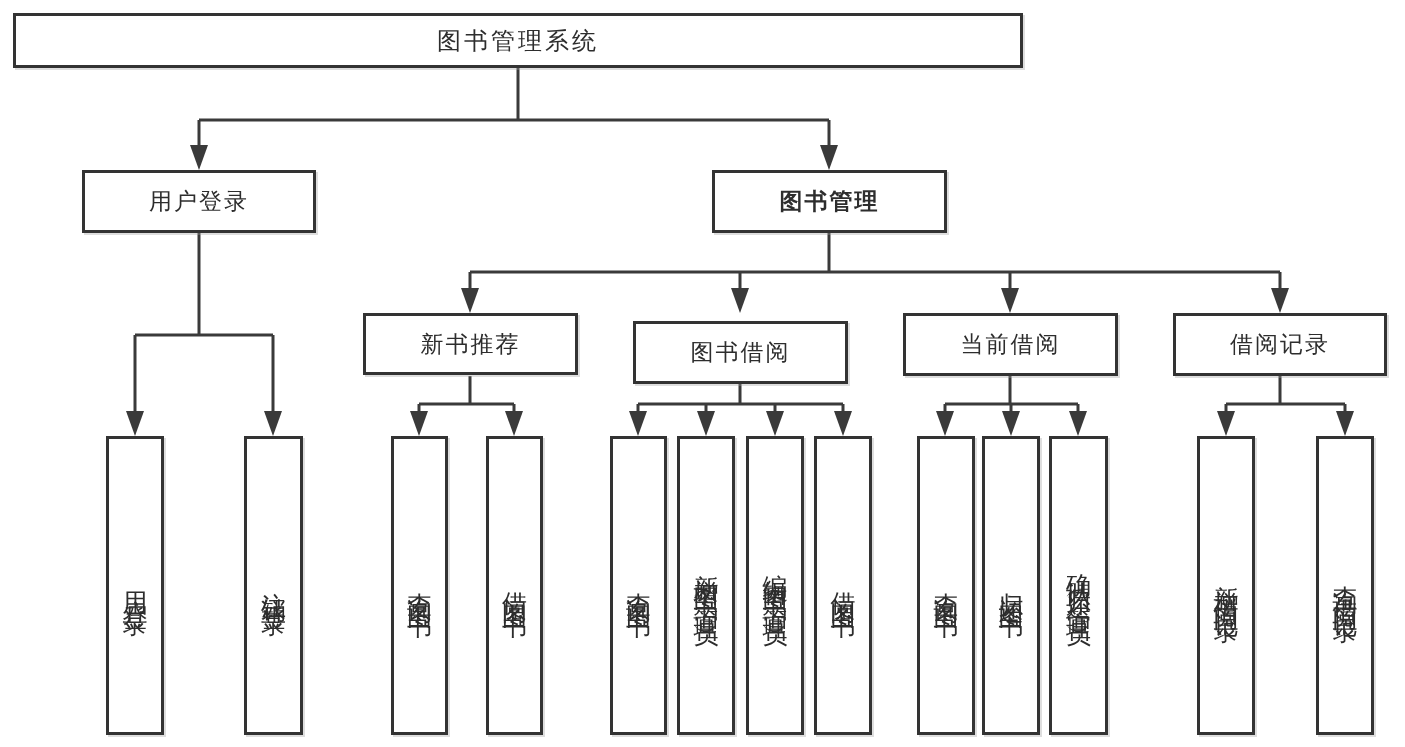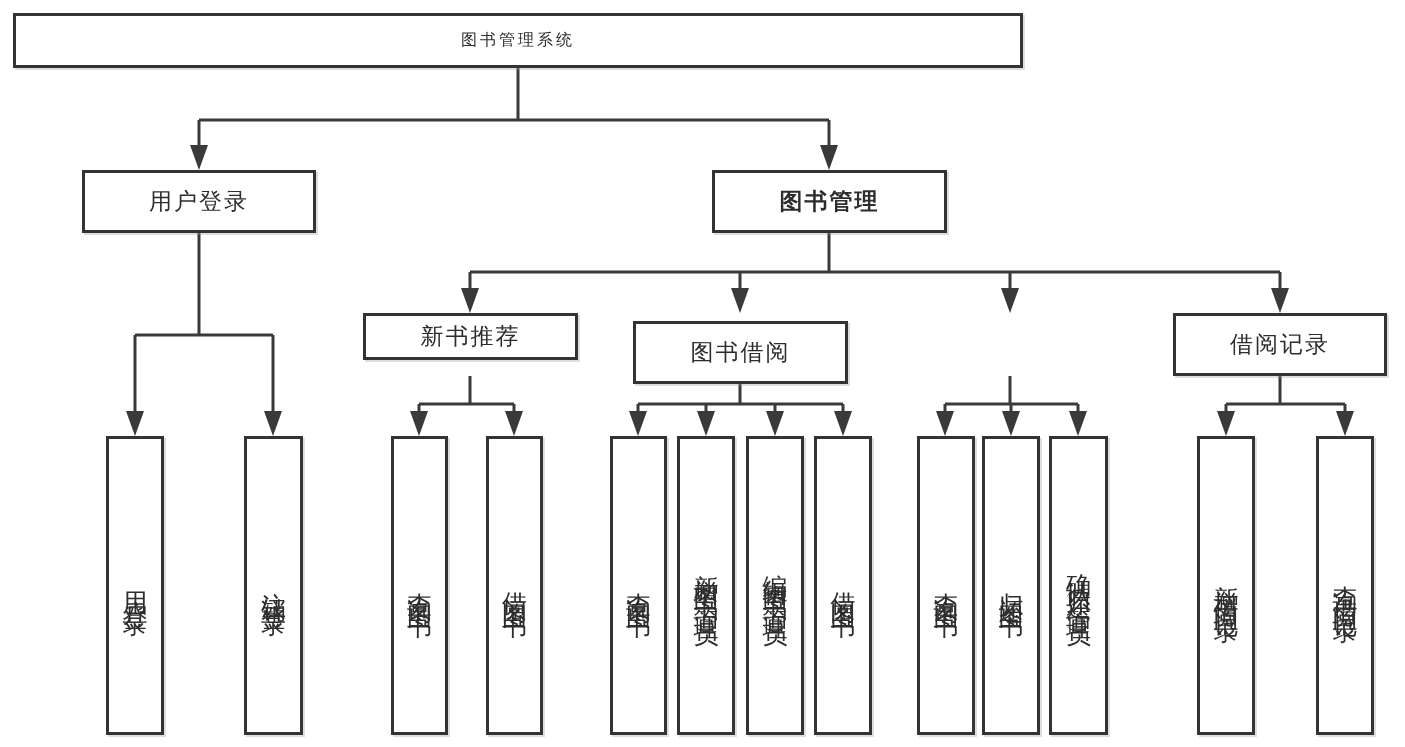--- a/index.html
+++ b/index.html
@@ -27,21 +27,21 @@
     box-sizing: border-box;
     border: 3px solid #333333;
     background: #ffffff;
     color: #2d2d2d;
     display: flex;
     align-items: center;
     justify-content: center;
     box-shadow: 2px 2px 0 rgba(160,160,160,0.35);
   }
   .title-box {
-    font-size: 16px;
+    font-size: 24px;
     letter-spacing: 3px;
   }
   .h-box {
     font-size: 23px;
     letter-spacing: 2px;
   }
   .v-box {
     writing-mode: vertical-rl;
     text-orientation: mixed;
     font-size: 25px;
@@ -107,25 +107,28 @@
     <span>图书管理系统</span>
   </div>
 
   <div class="box h-box" style="left:82px; top:170px; width:234px; height:63px;">
     <span>用户登录</span>
   </div>
   <div class="box h-box" style="left:712px; top:170px; width:235px; height:63px;font-weight:bold;">
     <span>图书管理</span>
   </div>
 
-  <div class="box h-box" style="left:363px; top:313px; width:215px; height:47px;">
+  <div class="box h-box" style="left:363px; top:313px; width:215px; height:62px;">
     <span>新书推荐</span>
   </div>
   <div class="box h-box" style="left:633px; top:313px; width:215px; height:63px;margin-top:8px;">
     <span>图书借阅</span>
+  </div>
+  <div class="box h-box" style="left:903px; top:313px; width:215px; height:63px;">
+    <span>当前借阅</span>
   </div>
   <div class="box h-box" style="left:1173px; top:313px; width:214px; height:63px;">
     <span>借阅记录</span>
   </div>
 
   <div class="box v-box" style="left:106px; top:436px; width:58px; height:299px;">
     <span>用户登录</span>
   </div>
   <div class="box v-box" style="left:244px; top:436px; width:59px; height:299px;">
     <span>注销登录</span>

